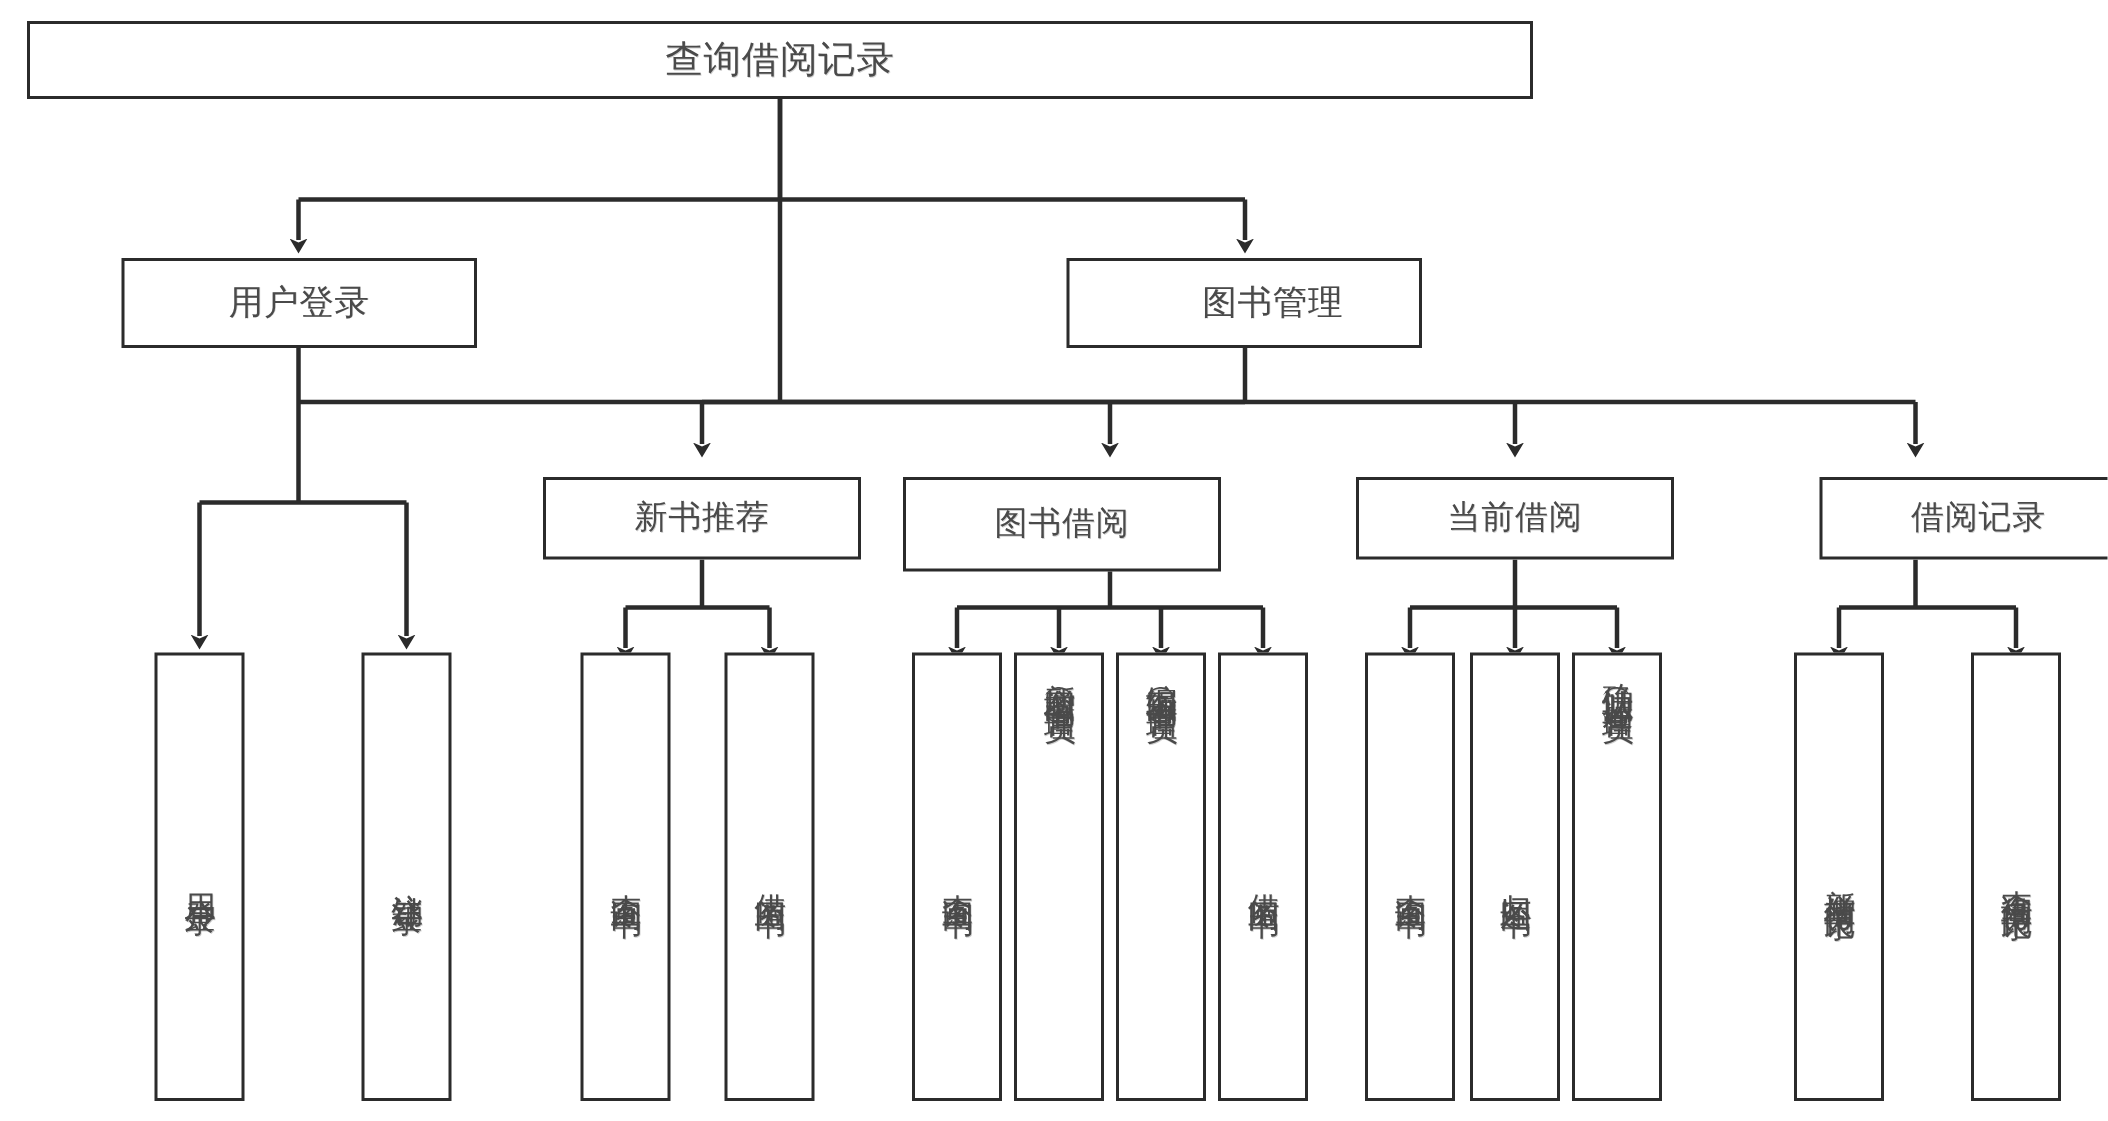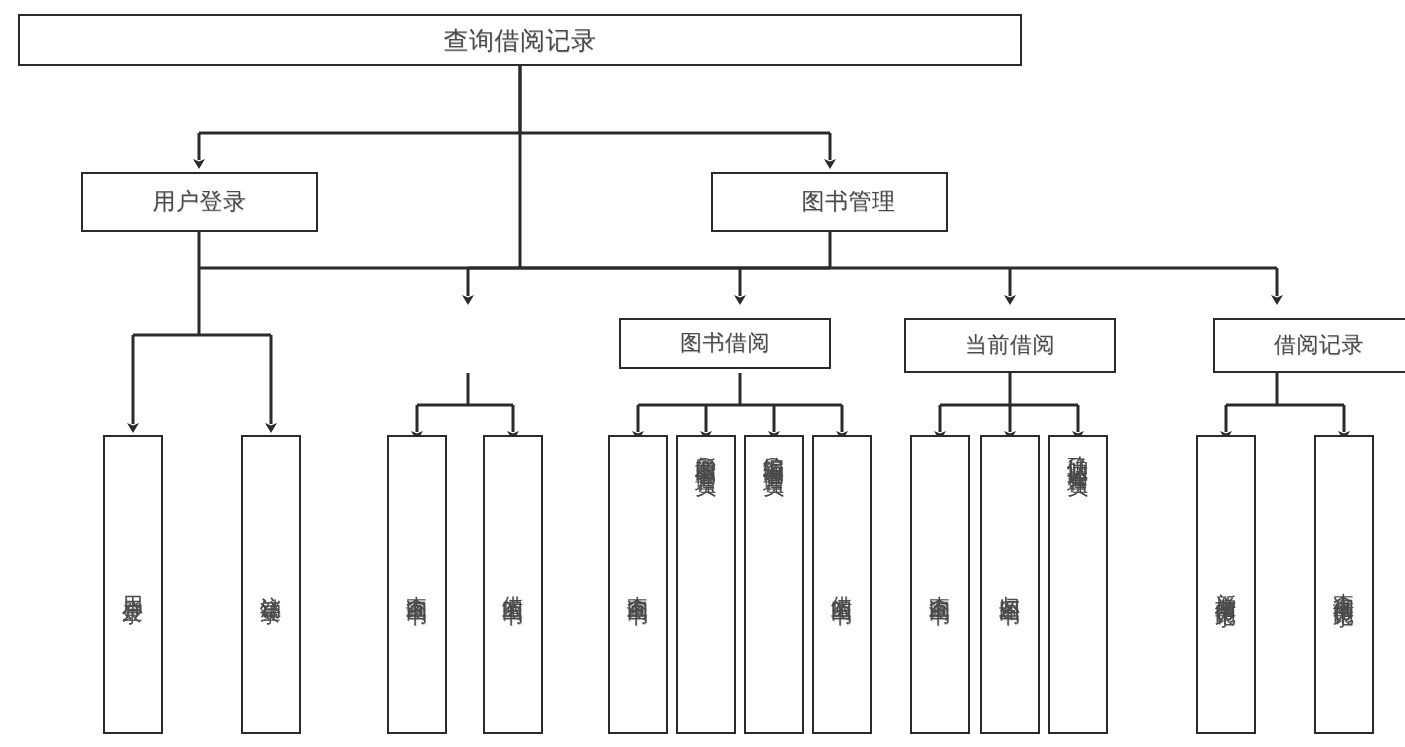--- a/index.html
+++ b/index.html
@@ -162,22 +162,25 @@
   </div>
 
   <div class="node horiz level2" style="left:81px; top:172px; width:237px; height:60px;">
     <span class="label">用户登录</span>
   </div>
 
   <div class="node horiz level2" style="left:711px; top:172px; width:237px; height:60px;padding-left:38px;">
     <span class="label">图书管理</span>
   </div>
 
-
-  <div class="node horiz level3" style="left:619px; top:318px; width:212px; height:51px;">
+  <div class="node horiz level3" style="left:362px; top:318px; width:212px; height:55px;">
+    <span class="label">新书推荐</span>
+  </div>
+
+  <div class="node horiz level3" style="left:602px; top:318px; width:212px; height:63px;">
     <span class="label">图书借阅</span>
   </div>
 
   <div class="node horiz level3" style="left:904px; top:318px; width:212px; height:55px;">
     <span class="label">当前借阅</span>
   </div>
 
   <div class="node horiz level3" style="left:1213px; top:318px; width:212px; height:55px;">
     <span class="label">借阅记录</span>
   </div>

